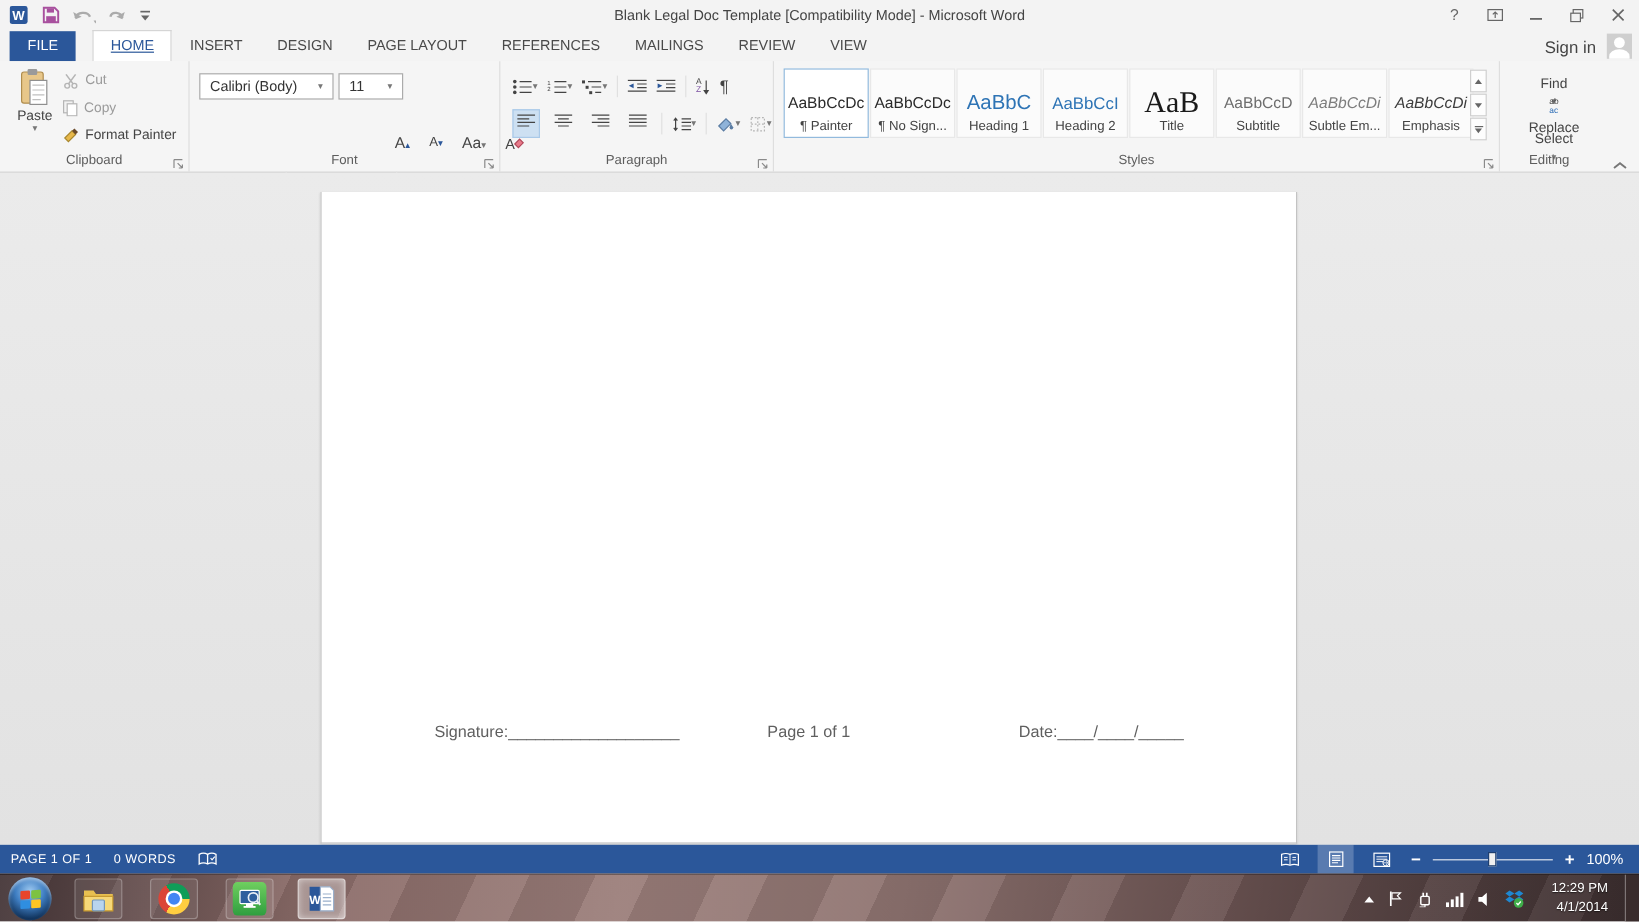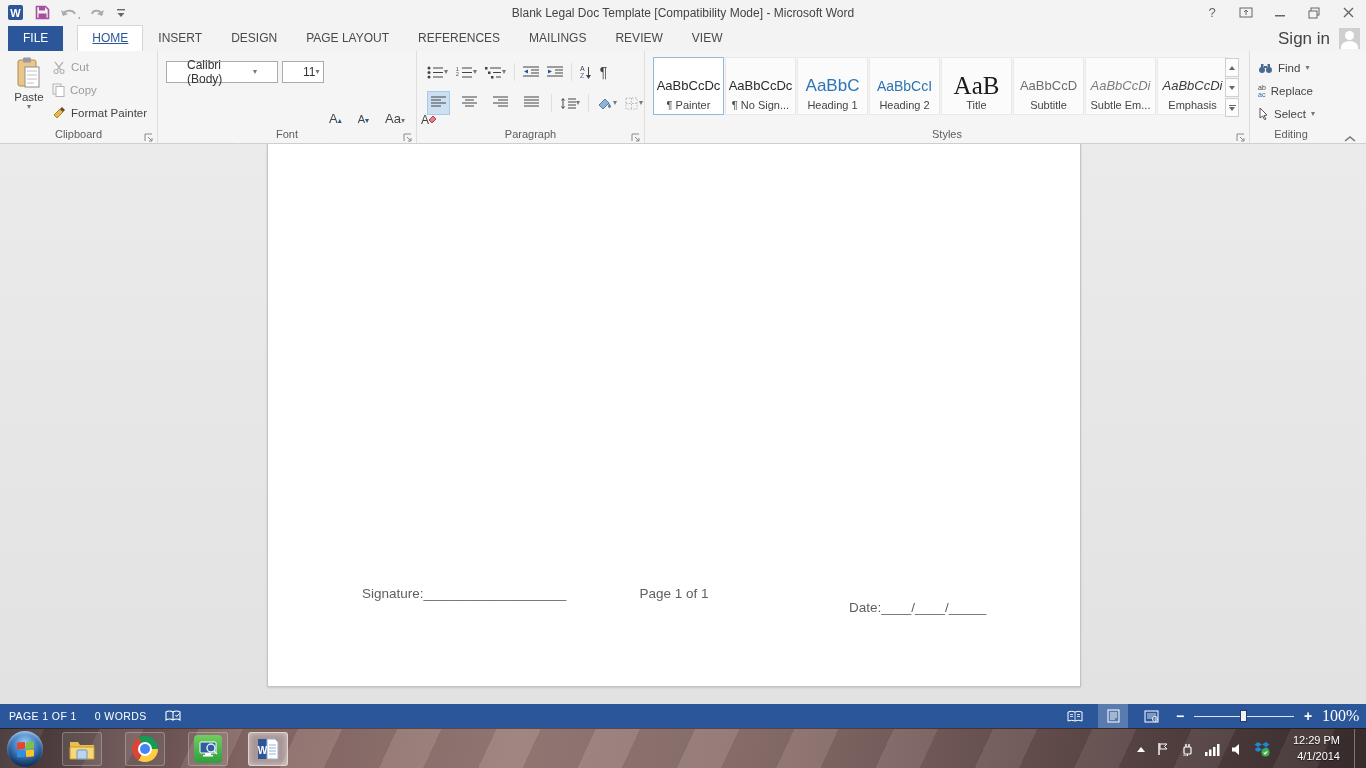--- a/index.html
+++ b/index.html
@@ -13,42 +13,42 @@
   .title-text { position:absolute; left:0; right:0; top:0; height:25px; display:flex; align-items:center; justify-content:center; font-size:12px; color:#444; pointer-events:none; }
   .winctrls { position:absolute; right:4px; top:0; height:25px; display:flex; align-items:center; gap:6px; }
   .winbtn { width:28px; height:22px; display:flex; align-items:center; justify-content:center; color:#666; font-size:13px; }
 
   
   .tabrow { position:absolute; left:0; top:25px; width:1366px; height:26px; background:#f3f3f3; display:flex; align-items:flex-end; }
   .tab-file { background:#2b579a; color:#fff; font-size:12px; padding:5px 15px 6px; margin-left:8px; margin-right:14px; }
   .tab { font-size:12px; color:#4a4a4a; padding:5px 14px 6px; margin-right:1px; }
   .tab.active { background:#fff; color:#2b579a; border:1px solid #d5d5d5; border-bottom:none;text-decoration:underline; }
   .signin { position:absolute; right:6px; top:3px; display:flex; align-items:center; gap:9px; }
-  .signin-text { font-size:17px; color:#444; }
+  .signin-text { font-size:14px; color:#444; }
   .avatar { width:21px; height:21px; background:#cfcfcf; position:relative; overflow:hidden; }
   .avatar:before { content:""; position:absolute; left:6px; top:3px; width:9px; height:9px; border-radius:50%; background:#fff; }
   .avatar:after { content:""; position:absolute; left:2px; top:13px; width:17px; height:12px; border-radius:50% 50% 0 0; background:#fff; }
 
   
   .ribbon { position:absolute; left:0; top:51px; width:1366px; height:93px; background:#f5f5f5; border-bottom:1px solid #d0d0d0; }
   .rgroup { position:absolute; top:0; height:92px; border-right:1px solid #dedede; }
   .rlabel { position:absolute; bottom:3px; left:0; right:0; text-align:center; font-size:11px; color:#5d5d5d; }
   .launcher { position:absolute; right:3px; bottom:4px; width:10px; height:10px; }
   .btnlabel { font-size:11.5px; color:#444; }
   .dim { color:#9b9b9b; }
   .caret { font-size:8px; color:#777; line-height:8px; }
   .mini { display:inline-flex; align-items:center; justify-content:center; }
 
   
   .paste-btn { position:absolute; left:8px; top:6px; width:42px; height:72px; display:flex; flex-direction:column; align-items:center; justify-content:flex-start; }
   .clip-rows { position:absolute; left:52px; top:8px; display:flex; flex-direction:column; gap:7px; }
   .clip-row { display:flex; align-items:center; gap:5px; height:16px; }
 
   
-  .combo { position:absolute; height:22px; background:#fff; border:1px solid #ababab; display:flex; align-items:center; font-size:12px; color:#333; padding:0 20px; justify-content:space-between; }
+  .combo { position:absolute; height:22px; background:#fff; border:1px solid #ababab; display:flex; align-items:center; font-size:12px; color:#333; padding:0 8px; justify-content:space-between; }
   .fbtn { display:inline-flex; align-items:baseline; font-size:13px; color:#444; padding:0 3px; }
   .fontrow2 { position:absolute; left:8px; top:91px; display:flex; align-items:center; gap:9px; }
   .fr1icons { position:absolute; left:168px; top:60px; display:flex; align-items:center; gap:10px; }
   .u-line { border-bottom:1px solid #444; }
   .vd { width:1px; height:18px; background:#e0e0e0; }
 
   
   .parrow { position:absolute; display:flex; align-items:center; gap:8px; }
   .alignbtn { padding:2px 3px; border:1px solid transparent; }
   .alignbtn.sel { background:#cde0f2; border-color:#a9c9e8; }
@@ -58,43 +58,43 @@
   .stylecard.sel { border:1px solid #92badd; background:#fff; }
   .sprev { white-space:nowrap; color:#2a2a2a; font-size:13px; line-height:26px; }
   .sname { font-size:11px; color:#444; white-space:nowrap; }
   .sscroll { position:absolute; right:10px; top:7px; display:flex; flex-direction:column; gap:1px; }
   .sscroll-btn { width:14px; height:19px; border:1px solid #cfcfcf; background:#fdfdfd; display:flex; align-items:center; justify-content:center; flex-direction:column; }
   .tri-up { width:0; height:0; border-left:3px solid transparent; border-right:3px solid transparent; border-bottom:4px solid #666; }
   .tri-down { width:0; height:0; border-left:3px solid transparent; border-right:3px solid transparent; border-top:4px solid #666; }
   .morebar { width:7px; height:1px; background:#666; margin-bottom:1px; }
 
   
-  .editrow { display:flex; align-items:center; gap:5px; height:17px; margin-bottom:6px; }
+  .editrow { display:flex; align-items:center; gap:5px; height:17px; margin-bottom:6px;flex-direction:column; }
 
   .collapse-chevron { position:absolute; right:10px; bottom:6px; width:12px; height:8px; }
 
   
   .docarea { position:absolute; left:0; top:144px; width:1366px; height:560px; background:linear-gradient(#ebebeb,#e2e2e2); }
-  .page { position:absolute; left:267px; top:0; width:814px; height:543px; background:#fff; border:1px solid #c3c3c3; border-top:none; box-shadow:0 1px 2px rgba(0,0,0,.12); }
+  .page { position:absolute; left:267px; top:16px; width:814px; height:543px; background:#fff; border:1px solid #c3c3c3; border-top:none; box-shadow:0 1px 2px rgba(0,0,0,.12); }
   .pagefooter { position:absolute; left:0; top:442px; width:100%; height:20px; font-size:13.5px; color:#5f5f5f; }
   .sig { position:absolute; left:94px; }
   .pginfo { position:absolute; left:50%; transform:translateX(-50%); }
-  .datef { position:absolute; left:581px;margin-top:14px; }
+  .datef { position:absolute; left:581px; }
 
   
   .statusbar { position:absolute; left:0; top:704px; width:1366px; height:24px; background:#2b579a; color:#fff; display:flex; align-items:center; font-size:10.5px; }
   .sb-left { display:flex; align-items:center; gap:18px; padding-left:9px; letter-spacing:.4px; }
   .sb-right { position:absolute; right:8px; top:0; height:24px; display:flex; align-items:center; gap:8px; }
   .viewbtn { width:30px; height:24px; display:flex; align-items:center; justify-content:center; }
   .viewbtn.active { background:rgba(255,255,255,.22); }
   .zoomtrack { position:relative; width:100px; height:24px; display:flex; align-items:center; }
   .ztrack-line { width:100%; height:1px; background:rgba(255,255,255,.85); }
   .zthumb { position:absolute; left:46px; top:6px; width:7px; height:12px; background:#f0f0f0; border:1px solid #1e3f70; }
   .zsign { font-size:14px; font-weight:bold; width:12px; text-align:center; }
-  .zpct { font-size:16px; width:36px; text-align:center;font-family:Liberation Serif, serif; }
+  .zpct { font-size:12px; width:36px; text-align:left; }
 
   
   .taskbar { position:absolute; left:0; top:728px; width:1366px; height:40px;
     background:linear-gradient(100deg,#453638 0%,#8a6b68 18%,#9c7f7b 38%,#8f7471 55%,#6b5352 75%,#3a2d2e 100%);
     border-top:1px solid rgba(0,0,0,.4); }
   .taskbar:before { content:""; position:absolute; inset:0; background:repeating-linear-gradient(115deg, rgba(255,255,255,.05) 0 40px, rgba(0,0,0,.08) 40px 90px); }
   .orb { position:absolute; left:7px; top:2px; width:36px; height:36px; border-radius:50%;
     background:radial-gradient(circle at 50% 32%, #9cc8f0 0%, #3f7ec2 40%, #12355f 75%, #081f3d 100%);
     box-shadow:inset 0 2px 3px rgba(255,255,255,.5); display:flex; align-items:center; justify-content:center; }
   .winflag { position:relative; width:17px; height:15px; transform:skewY(-4deg); }
@@ -240,21 +240,21 @@
             <path d="M4 4 L8 8 M8 8 L8 5 M8 8 L5 8" stroke="#8a8a8a"></path>
           </svg>
       </span>
     </div>
 
     <div class="rgroup" style="left:158px;width:259px;">
       <div class="combo" style="left:8px;top:10px;width:112px;">
         <span>Calibri (Body)</span>
         <span class="caret">▾</span>
       </div>
-      <div class="combo" style="left:124px;top:10px;width:34px;">
+      <div class="combo" style="left:124px;top:10px;width:54px;">
         <span>11</span>
         <span class="caret">▾</span>
       </div>
       <div class="fr1icons">
         <span class="fbtn">
             <span>A</span>
             <span style="font-size:8px;color:#2b579a;">▴</span>
           </span>
         <span class="fbtn" style="font-size:11px;">
             <span>A</span>

